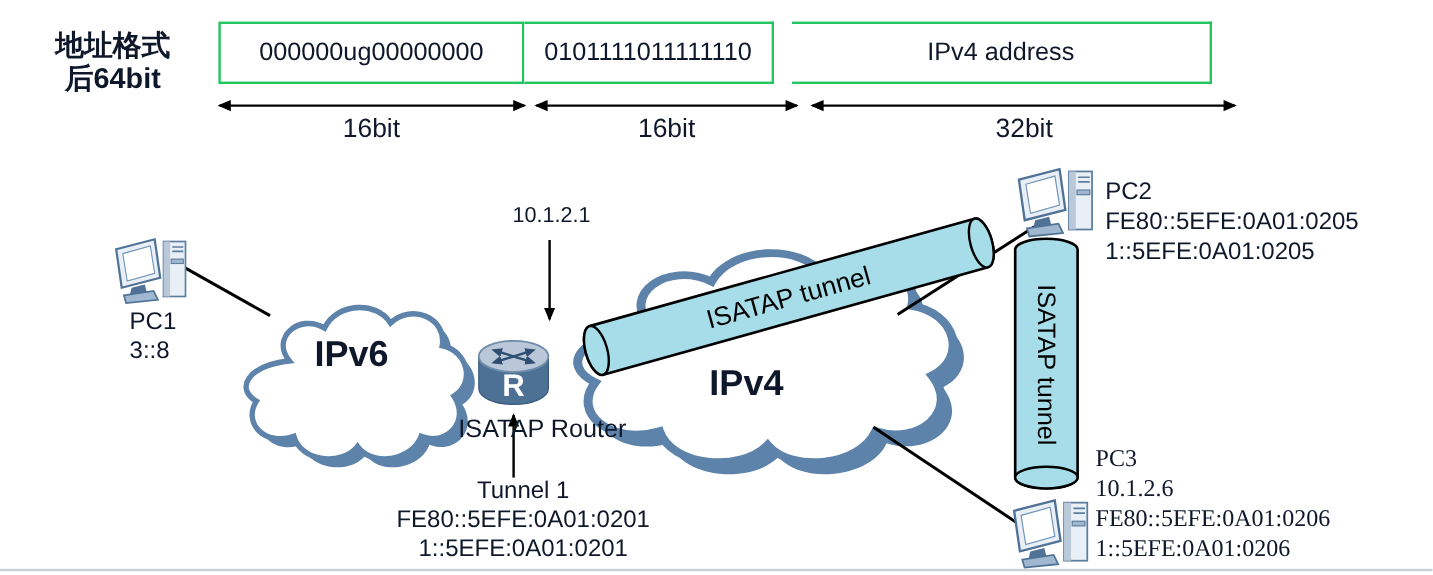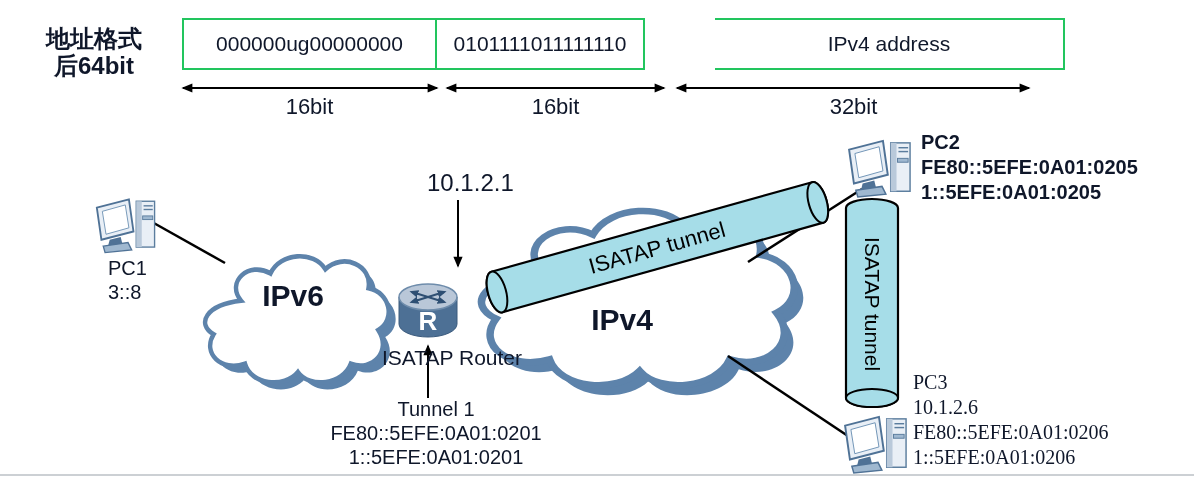--- a/index.html
+++ b/index.html
@@ -23,21 +23,21 @@
 
 <div id="stage">
 
   <div class="hdr-label">
     <span style="display:block">地址格式</span>
     <span style="display:block">后64bit</span>
   </div>
 
   <div class="cell c1" style="left:182px;width:255px;">000000ug00000000</div>
   <div class="cell c2" style="left:437px;width:208px;">0101111011111110</div>
-  <div class="cell c3" style="left:715px;width:350px;">IPv4 address</div>
+  <div class="cell c3" style="left:660px;width:350px;">IPv4 address</div>
 
   <div class="bitlab" style="left:182px;width:255px;">16bit</div>
   <div class="bitlab" style="left:447px;width:217px;">16bit</div>
   <div class="bitlab" style="left:677px;width:353px;">32bit</div>
 
   <svg width="1194" height="479" viewBox="0 0 1194 479">
     <defs>
       <marker id="ah" viewBox="0 0 10 10" markerWidth="13" markerHeight="11" refX="8.5" refY="5" orient="auto-start-reverse" markerUnits="userSpaceOnUse">
         <path d="M0,0.8 L10,5 L0,9.2 Z" fill="#000"></path>
       </marker>
@@ -114,30 +114,30 @@
   </svg>
 
   <div class="txt" style="left:108px;top:256px;">
     <div>PC1</div>
     <div>3::8</div>
   </div>
 
   <div class="cloudlab" style="left:243px;top:279px;width:100px;">IPv6</div>
   <div class="cloudlab" style="left:572px;top:303px;width:100px;">IPv4</div>
 
-  <div class="txt" style="left:427px;top:169px;font-size:24px;">10.1.2.1</div>
+  <div class="txt" style="left:427px;top:169px;font-size:18px;">10.1.2.1</div>
   <div class="txt center" style="left:361px;top:345px;width:182px;font-size:21px;">ISATAP Router</div>
 
   <div class="txt center" style="left:324px;top:397px;width:224px;line-height:24px;">
     <div>Tunnel 1</div>
     <div>FE80::5EFE:0A01:0201</div>
     <div>1::5EFE:0A01:0201</div>
   </div>
 
-  <div class="pcblock" style="left:921px;top:130px;font-weight:bold;">
+  <div class="pcblock" style="left:921px;top:148px;">
     <div>PC2</div>
     <div>FE80::5EFE:0A01:0205</div>
     <div>1::5EFE:0A01:0205</div>
   </div>
 
   <div class="pcblock" style="left:913px;top:370px;font-family:Liberation Serif, serif;">
     <div>PC3</div>
     <div>10.1.2.6</div>
     <div>FE80::5EFE:0A01:0206</div>
     <div>1::5EFE:0A01:0206</div>

